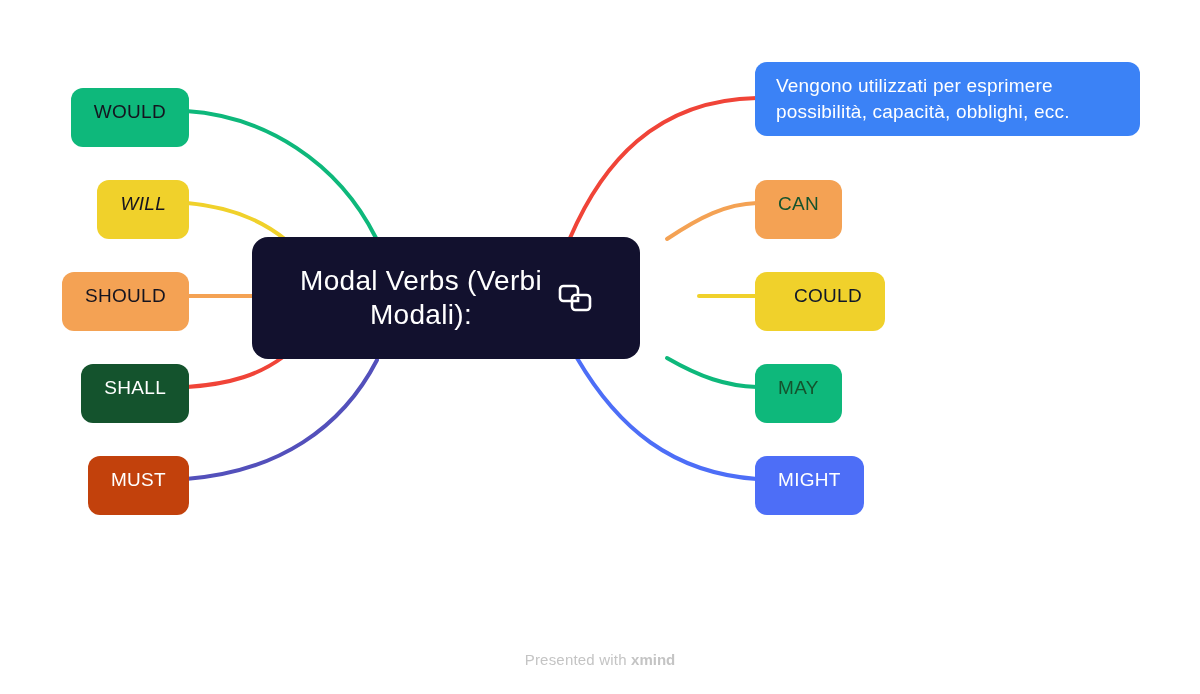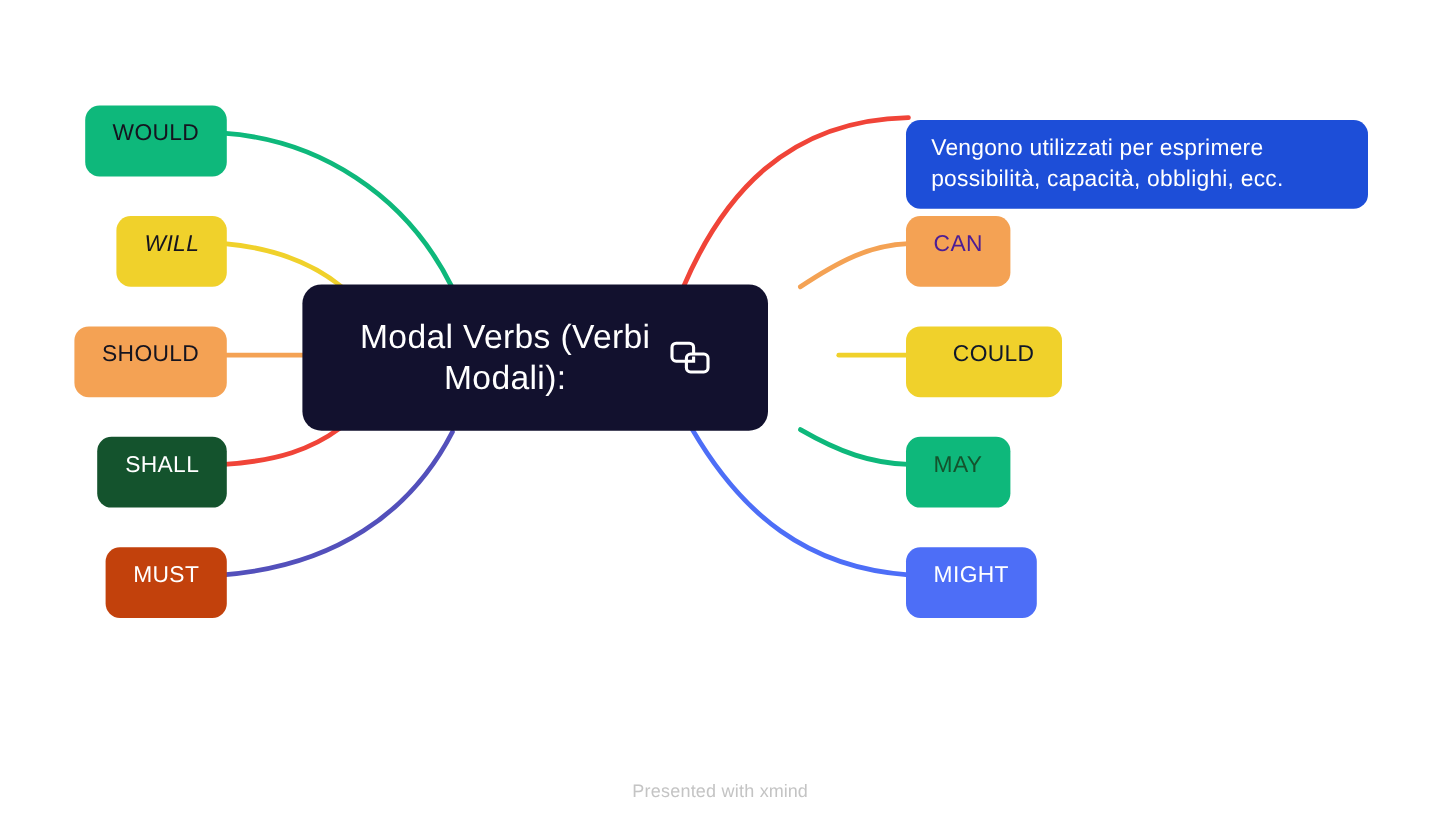--- a/index.html
+++ b/index.html
@@ -30,21 +30,21 @@
   #root-link-icon{margin-left:16px;flex:0 0 auto;}
   #note-topic{
     position:absolute;z-index:2;left:755px;top:62px;width:385px;box-sizing:border-box;
     padding:11px 21px;border-radius:12px;font-size:19px;line-height:26px;font-weight:500;
     letter-spacing:.2px;
   }
   #watermark{
     position:absolute;z-index:2;left:0;top:651px;width:100%;text-align:center;
     font-size:15px;letter-spacing:.2px;
   }
-  #watermark b{font-weight:400;letter-spacing:0;text-align:right;}
+  #watermark b{font-weight:700;letter-spacing:0;text-align:right;}
 </style>
 </head>
 <body>
 
 <div id="canvas">
 
   <svg id="connectors" viewBox="0 0 1200 694" fill="none" xmlns="http://www.w3.org/2000/svg">
     <path d="M 186 111 C 265 116, 338 162, 376 238" stroke="#0EB87B" stroke-width="4" stroke-linecap="round"></path>
     <path d="M 187 203 C 232 207, 263 221, 286 240" stroke="#F0D12B" stroke-width="4" stroke-linecap="round"></path>
     <path d="M 187 296 L 256 296" stroke="#F4A254" stroke-width="4" stroke-linecap="round"></path>
@@ -56,26 +56,26 @@
     <path d="M 667 358 C 700 377, 726 386, 757 387" stroke="#0EB87B" stroke-width="4" stroke-linecap="round"></path>
     <path d="M 577 358 C 618 428, 672 473, 757 479" stroke="#4D6EF7" stroke-width="4" stroke-linecap="round"></path>
   </svg>
 
   <div class="topic side-left row0" style="background-color: rgb(14, 184, 123); color: rgb(21, 20, 31);">WOULD</div>
   <div class="topic side-left row1" style="background-color: rgb(240, 209, 43); color: rgb(21, 20, 31); font-style: italic;">WILL</div>
   <div class="topic side-left row2" style="background-color: rgb(244, 162, 84); color: rgb(21, 20, 31);">SHOULD</div>
   <div class="topic side-left row3" style="background-color: #14532d; color: rgb(255, 255, 255);">SHALL</div>
   <div class="topic side-left row4" style="background-color: #c2410c; color: rgb(255, 255, 255);">MUST</div>
 
-  <div class="topic side-right row1" style="background-color: rgb(244, 162, 84); color: #4c1d95;">CAN</div>
+  <div class="topic side-right row1" style="background-color: rgb(244, 162, 84); color: #14532d;">CAN</div>
   <div class="topic side-right row2" style="background-color: rgb(240, 209, 43); color: #0f172a; padding-left: 39px;">COULD</div>
   <div class="topic side-right row3" style="background-color: rgb(14, 184, 123); color: #14532d;">MAY</div>
   <div class="topic side-right row4" style="background-color: rgb(77, 110, 247); color: rgb(255, 255, 255);">MIGHT</div>
 
-  <div id="note-topic" style="background-color: #1d4ed8; color: rgb(255, 255, 255); margin-top: 38px;">Vengono utilizzati per esprimere possibilità, capacità, obblighi, ecc.</div>
+  <div id="note-topic" style="background-color: #3b82f6; color: rgb(255, 255, 255);">Vengono utilizzati per esprimere possibilità, capacità, obblighi, ecc.</div>
 
   <div id="root-topic" style="background-color: rgb(18, 17, 46); color: rgb(255, 255, 255);">
     <div id="root-title">
       <div>Modal Verbs (Verbi</div>
       <div>Modali):</div>
     </div>
     <svg id="root-link-icon" width="34" height="28" viewBox="0 0 34 28" xmlns="http://www.w3.org/2000/svg">
       <rect x="2" y="2" width="18" height="15" rx="3.5" fill="none" stroke="#FFFFFF" stroke-width="2.6"></rect>
       <rect x="14" y="11" width="18" height="15" rx="3.5" fill="#12112E" stroke="#FFFFFF" stroke-width="2.6"></rect>
       <path d="M 20 13 L 20 17 L 14 17" fill="none" stroke="#FFFFFF" stroke-width="2.6"></path>

